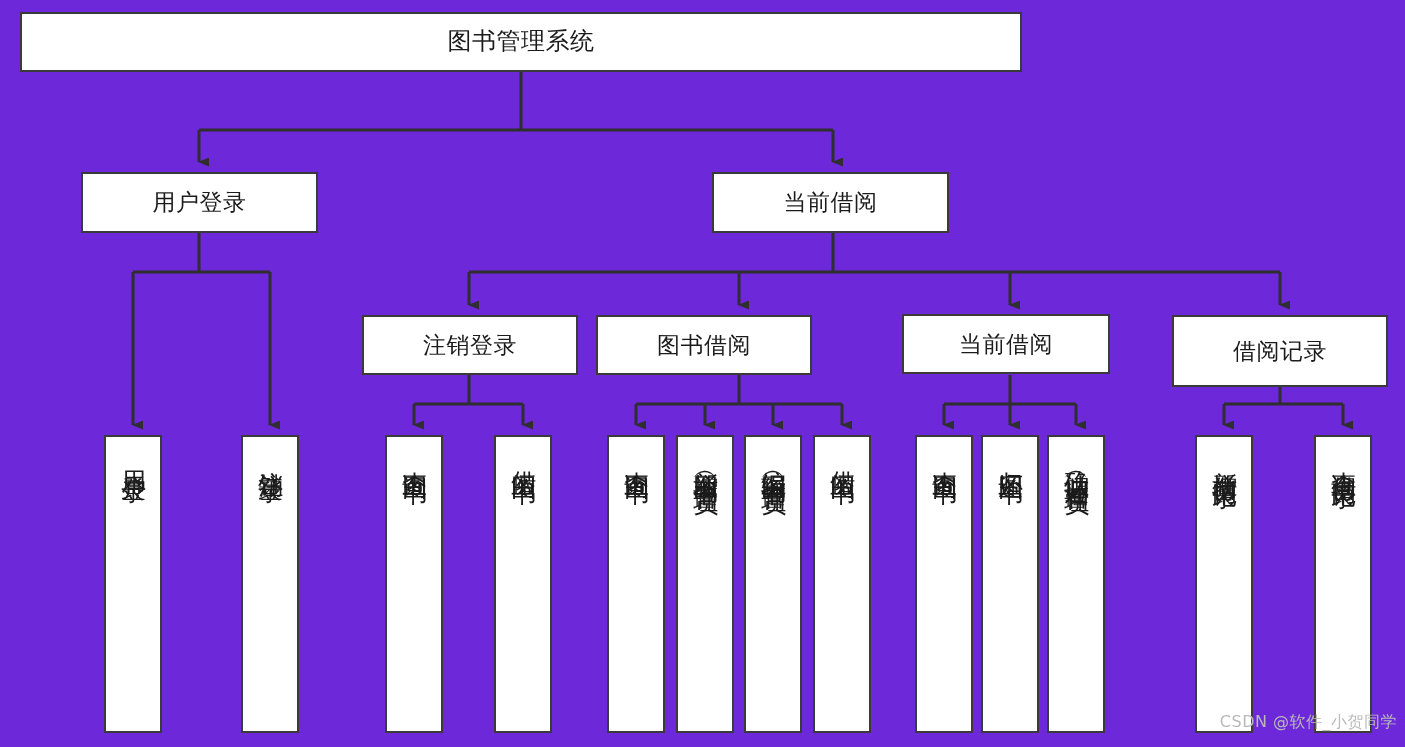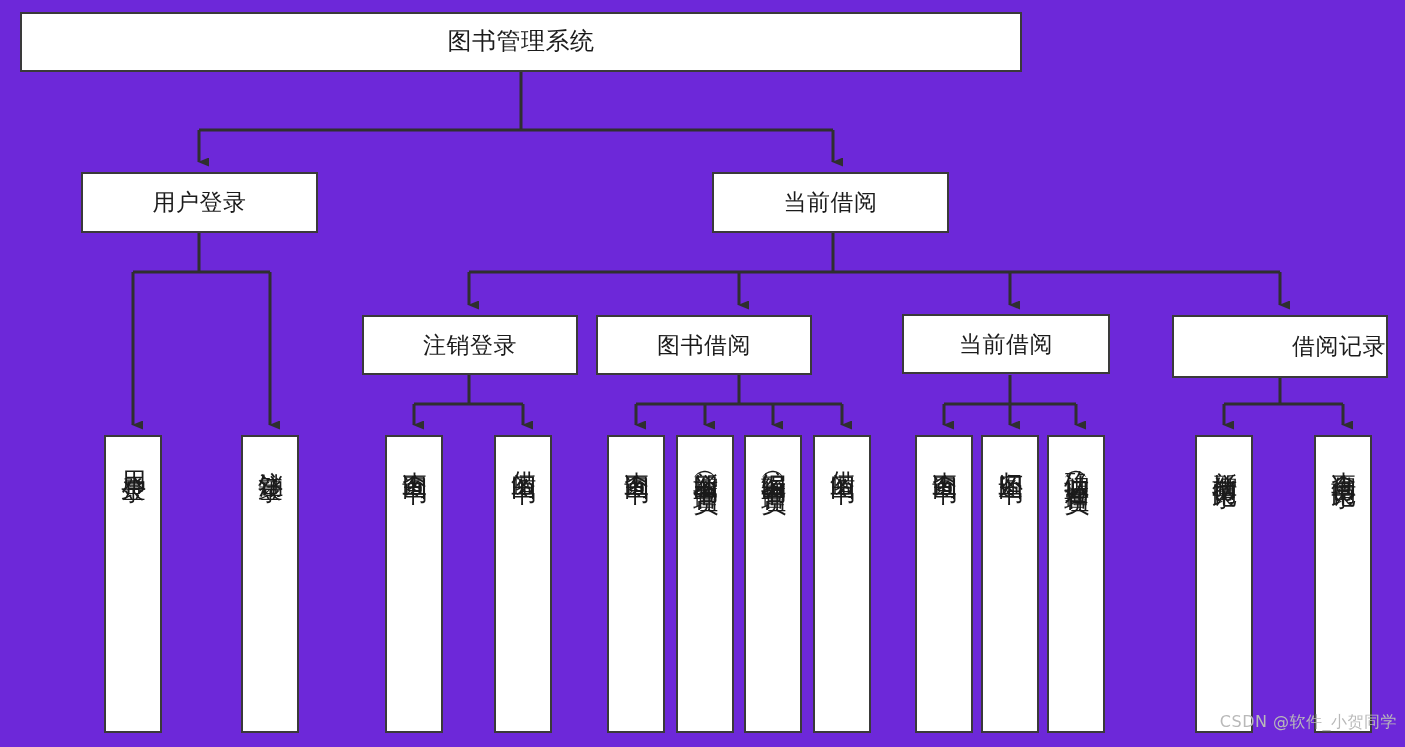--- a/index.html
+++ b/index.html
@@ -144,21 +144,21 @@
 
   <div class="node horiz" style="left:362px; top:315px; width:216px; height:60px;">
     <span class="node-label">注销登录</span>
   </div>
   <div class="node horiz" style="left:596px; top:315px; width:216px; height:60px;">
     <span class="node-label">图书借阅</span>
   </div>
   <div class="node horiz" style="left:902px; top:314px; width:208px; height:60px;">
     <span class="node-label">当前借阅</span>
   </div>
-  <div class="node horiz" style="left:1172px; top:315px; width:216px; height:63px;justify-content:flex-end;">
+  <div class="node horiz" style="left:1172px; top:315px; width:216px; height:72px;">
     <span class="node-label">借阅记录</span>
   </div>
 
   <div class="node vert" style="left:104px; top:435px; width:58px; height:298px;">
     <span class="node-label">用户登录</span>
   </div>
   <div class="node vert" style="left:241px; top:435px; width:58px; height:298px;">
     <span class="node-label">注销登录</span>
   </div>
 

